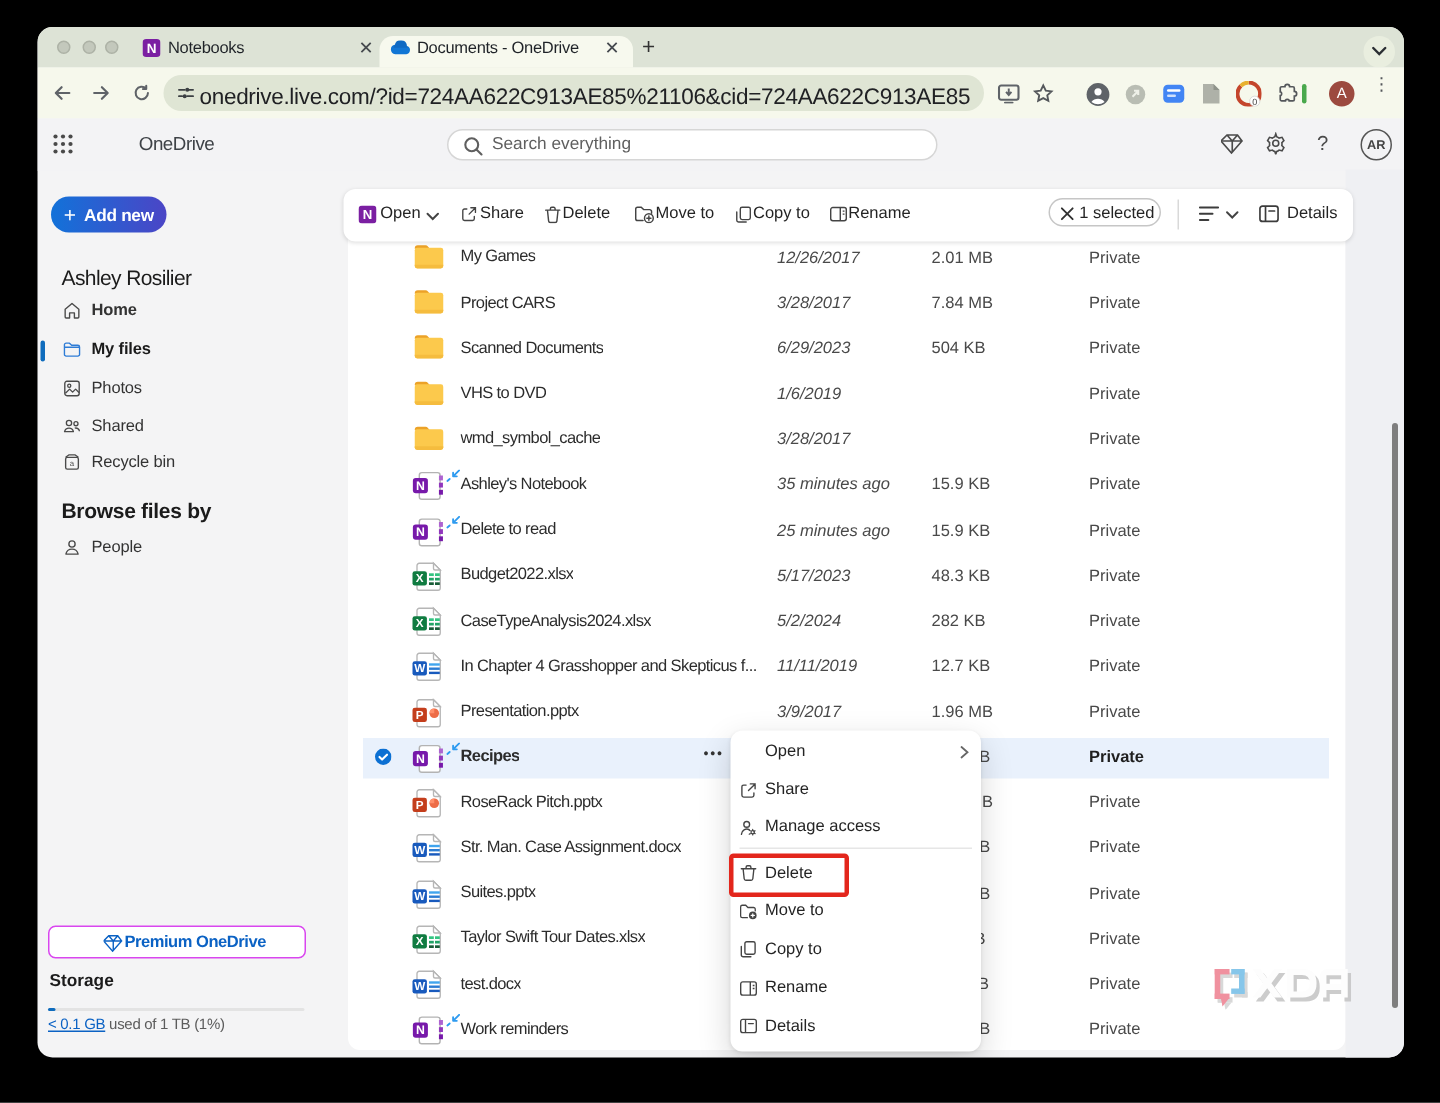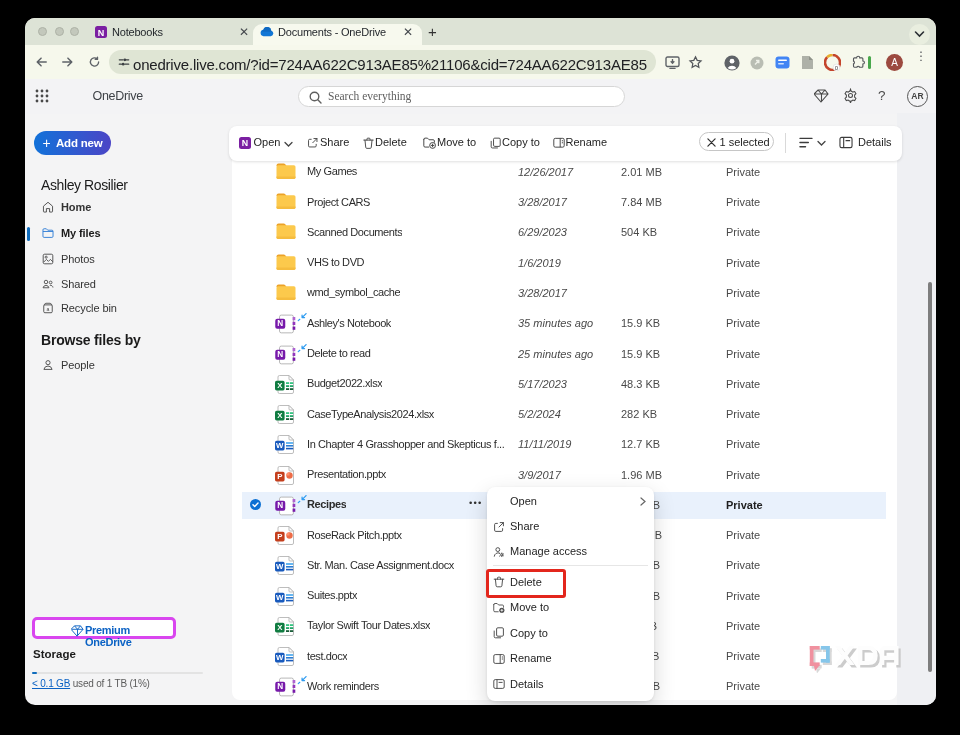--- a/index.html
+++ b/index.html
@@ -18,41 +18,41 @@
 .tclose { position:absolute; font-size:12px; color:#45494e; top:7px; }
 #addr { position:absolute; left:0; top:27px; width:100%; height:34px; background:#f6f8ec; }
 #urlpill { position:absolute; left:84px; top:32px; width:547px; height:24px;
   border-radius:12px; background:#dfe5d4; }
 #urltxt { position:absolute; left:108px; top:38.5px; font-size:15px; color:#202124; letter-spacing:-0.2px; }
 
 #odhead { position:absolute; left:0; top:61px; width:100%; height:35px; background:#f3f3f5; }
 #odname { position:absolute; left:39.5px; top:71.5px; font-size:12.5px; font-weight:normal; color:#3e4247; letter-spacing:-0.3px;margin-left:28px; }
 #search { position:absolute; left:273px; top:68px; width:327px; height:21px;
   background:#fff; border:1px solid #d6d6d6; border-radius:11px; }
-#search span { position:absolute; left:29px; top:3px; font-size:11.5px; color:#5f5f5f;font-family:Liberation Serif, serif; }
+#search span { position:absolute; left:29px; top:3px; font-size:11.5px; color:#5f5f5f; }
 
 #card { position:absolute; left:207px; top:140px; width:665px; height:542px;
   background:#fff; border-radius:0 0 8px 8px; }
 #toolbar { position:absolute; left:204px; top:108px; width:673px; height:35px;
   background:#fff; border-radius:8px; box-shadow:0 1px 3px rgba(0,0,0,.13); }
 .tbtxt { position:absolute; top:10.5px; font-size:11px; color:#242424; }
 #selpill { position:absolute; left:469.5px; top:6px; width:75px; height:19px;
   border:1px solid #c6c6c6; border-radius:10px; }
 #scrollbar { position:absolute; left:903px; top:264px; width:4px; height:390px;
   background:#7e7e7e; border-radius:2px; }
 
 #addnew { position:absolute; left:9px; top:113px; width:77px; height:24px; border-radius:12px;
   background:linear-gradient(90deg,#1272d9,#4b45c6); color:#fff; font-size:11.5px; font-weight:600;
   text-align:center; line-height:24px; letter-spacing:-0.2px; }
 .navrow { position:absolute; left:36px; font-size:11px; color:#333; letter-spacing:-0.1px; }
 .navico { width:12px; height:12px; display:block; }
 #myfilesbar { position:absolute; left:2px; top:209px; width:3px; height:14px;
   border-radius:2px; background:#0f6cbd; }
-#premium { position:absolute; left:7px; top:599px; width:144px; height:22px;
-  background:#fff; border:3px solid #d946ef; border-radius:5px; }
+#premium { position:absolute; left:7px; top:599px; width:172px; height:22px;
+  background:#fff; border:1px solid #d946ef; border-radius:5px; }
 
 .row { position:absolute; left:207px; width:665px; height:30px; }
 .rname { position:absolute; left:75px; top:8.5px; font-size:11px; color:#2c2c2c; letter-spacing:-0.4px; max-width:198px; white-space:nowrap; overflow:hidden; }
 .rdate { position:absolute; left:286px; top:9px; font-size:11px; color:#494949;font-style:italic; }
 .rsize { position:absolute; left:389px; top:9px; font-size:11px; color:#494949; }
 .rpriv { position:absolute; left:494px; top:9px; font-size:11px; color:#494949; }
 .rico  { position:absolute; left:44px; top:5px; width:22px; height:21px; }
 
 #menu { position:absolute; left:462px; top:469px; width:167px; height:214px;
   background:#fff; border-radius:8px; box-shadow:0 8px 22px rgba(0,0,0,.16), 0 1px 3px rgba(0,0,0,.09); }

